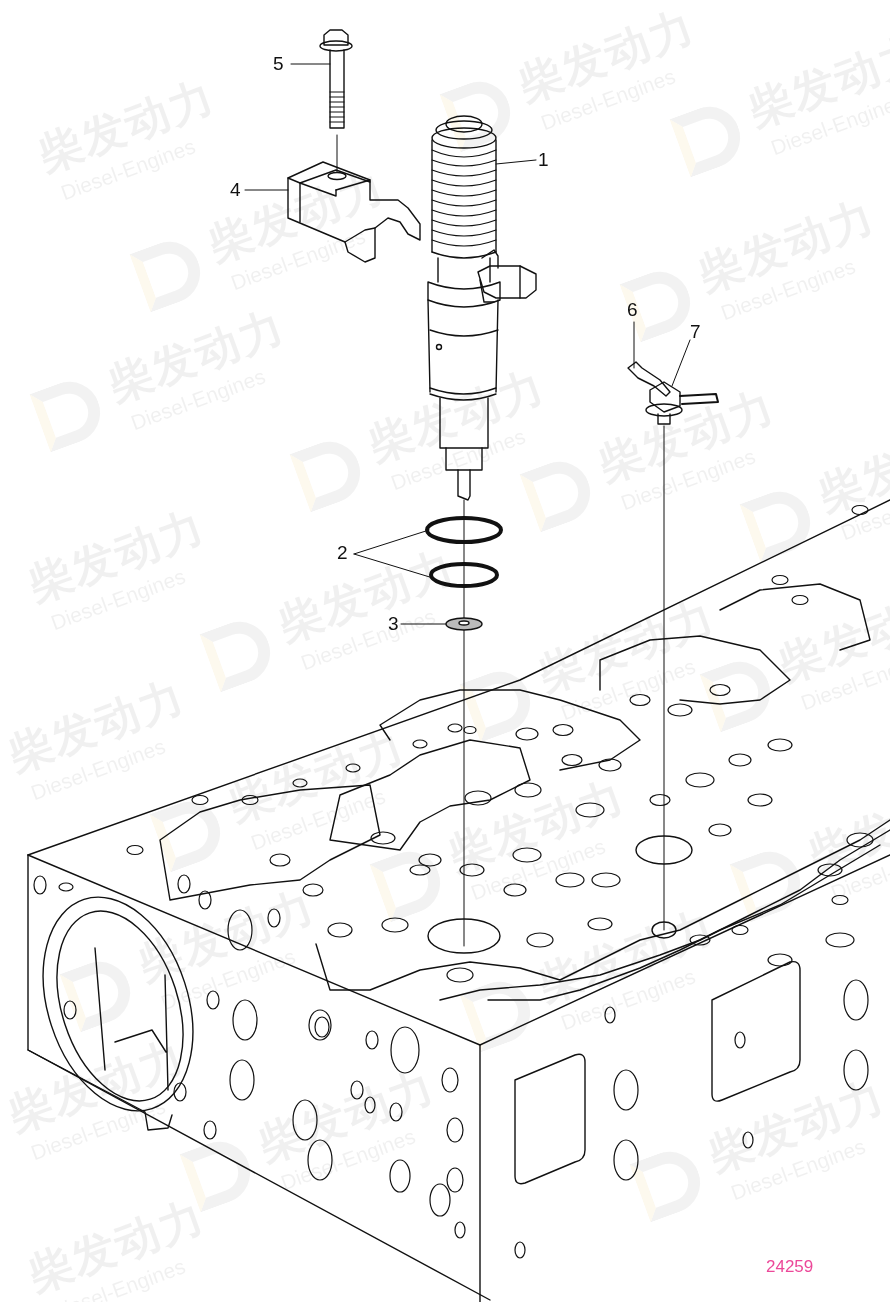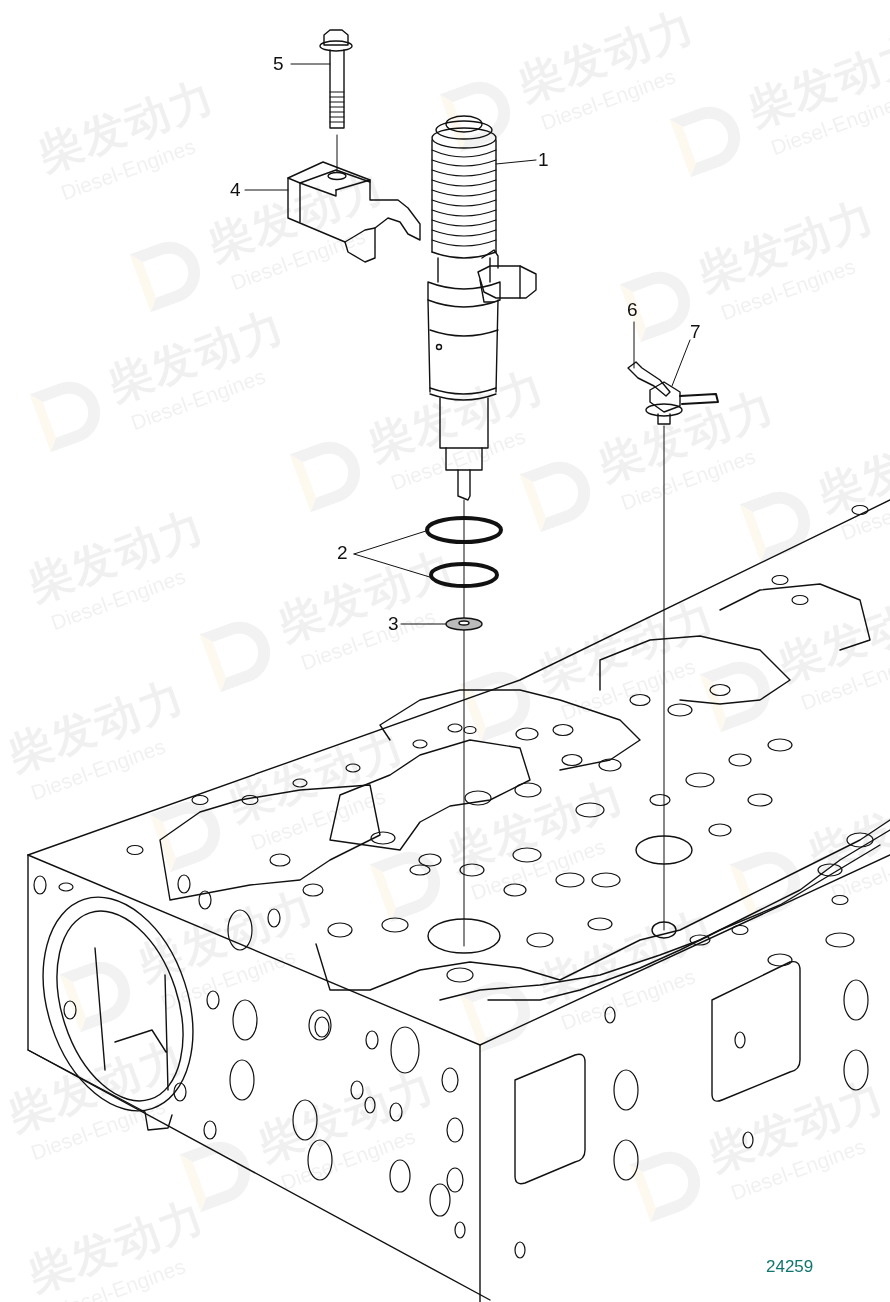--- a/index.html
+++ b/index.html
@@ -4,21 +4,21 @@
 <style>
   html, body { margin:0; padding:0; background:#ffffff; }
   body { width:890px; height:1302px; position:relative; overflow:hidden;
          font-family: "Liberation Sans", sans-serif; }
   .stage { position:absolute; left:0; top:0; width:890px; height:1302px; }
   .wm { position:absolute; pointer-events:none; transform:rotate(-20deg); transform-origin:left top; }
   .wm .cn { font-size:44px; font-weight:bold; color:rgba(0,0,0,0.06); letter-spacing:2px; white-space:nowrap; font-family:"DejaVu Sans", sans-serif; }
   .wm .en { font-size:21px; color:rgba(0,0,0,0.06); white-space:nowrap; margin-left:8px; }
   .wm .logo { position:absolute; left:-78px; top:8px; width:62px; height:62px; border-radius:0 40px 40px 0; border:12px solid rgba(0,0,0,0.05); border-left:10px solid rgba(230,190,90,0.10); box-sizing:border-box; }
   .callout { position:absolute; font-size:19px; color:#111; line-height:1; }
-  .fignum { position:absolute; font-size:17px; color:#0f766e; }
+  .fignum { position:absolute; font-size:17px; color:#ec4899; }
   svg { position:absolute; left:0; top:0; }
 </style>
 </head>
 <body>
 
 <div class="stage">
 
   <div>
     <div class="wm" style="left:510px;top:60px;">
         <div class="logo"></div>

